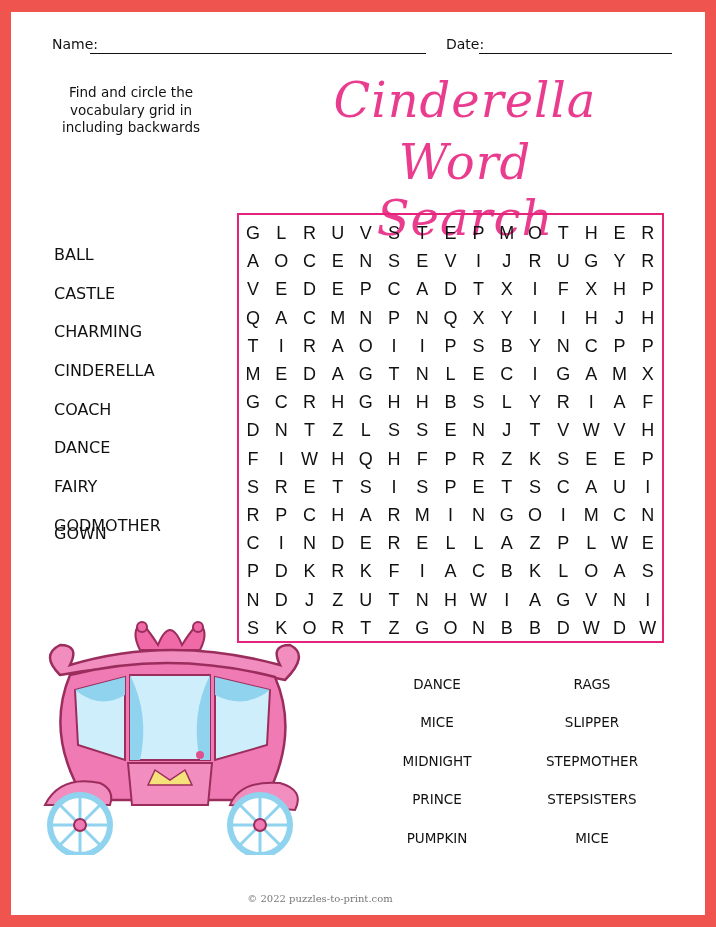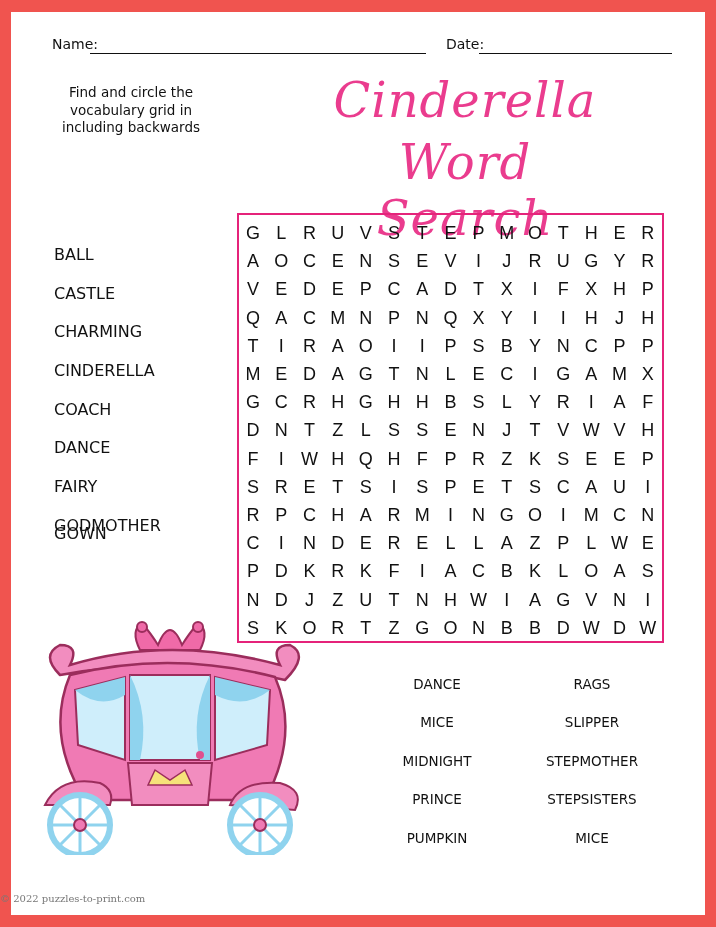--- a/index.html
+++ b/index.html
@@ -7,21 +7,21 @@
   .page{position:absolute;left:11px;top:12px;width:694px;height:903px;background:#ffffff;}
   .hdr{position:absolute;top:36px;font-size:14px;color:#111;font-family:"DejaVu Sans",sans-serif;margin-left:8px;}
   .line{position:absolute;top:53px;height:0;border-top:1.5px solid #111;}
   .dirs{position:absolute;left:46px;top:84px;width:170px;text-align:center;font-size:13.5px;line-height:17.5px;color:#111;}
   .title{position:absolute;left:305px;width:320px;text-align:center;color:#ea3c8e;font-family:"DejaVu Serif",serif;font-style:italic;font-size:48px;line-height:56px;letter-spacing:1px;}
   .grid{position:absolute;left:237px;top:213px;width:423px;height:426px;border:2px solid #e5237a;}
   .row{position:absolute;left:0;height:28px;display:flex;}
   .cell{width:28.2px;text-align:center;font-family:"Liberation Sans",sans-serif;font-size:18px;color:#111;line-height:28px;}
   .wl{position:absolute;width:160px;text-align:left;font-size:16px;color:#111;}
   .wr{position:absolute;width:160px;text-align:center;font-size:13.5px;color:#111;}
-  .copy{position:absolute;left:0;width:640px;top:893px;text-align:left;font-family:"DejaVu Serif",serif;font-size:10px;color:#777;}
+  .copy{position:absolute;left:0;width:640px;top:893px;text-align:center;font-family:"DejaVu Serif",serif;font-size:10px;color:#777;}
   .carriage{position:absolute;left:30px;top:615px;}
 </style>
 </head>
 <body>
 
 <div class="page"></div>
 
 <span class="hdr" style="left:44px">Name:</span>
 <div class="line" style="left:90px;width:336px"></div>
 <span class="hdr" style="left:438px">Date:</span>

